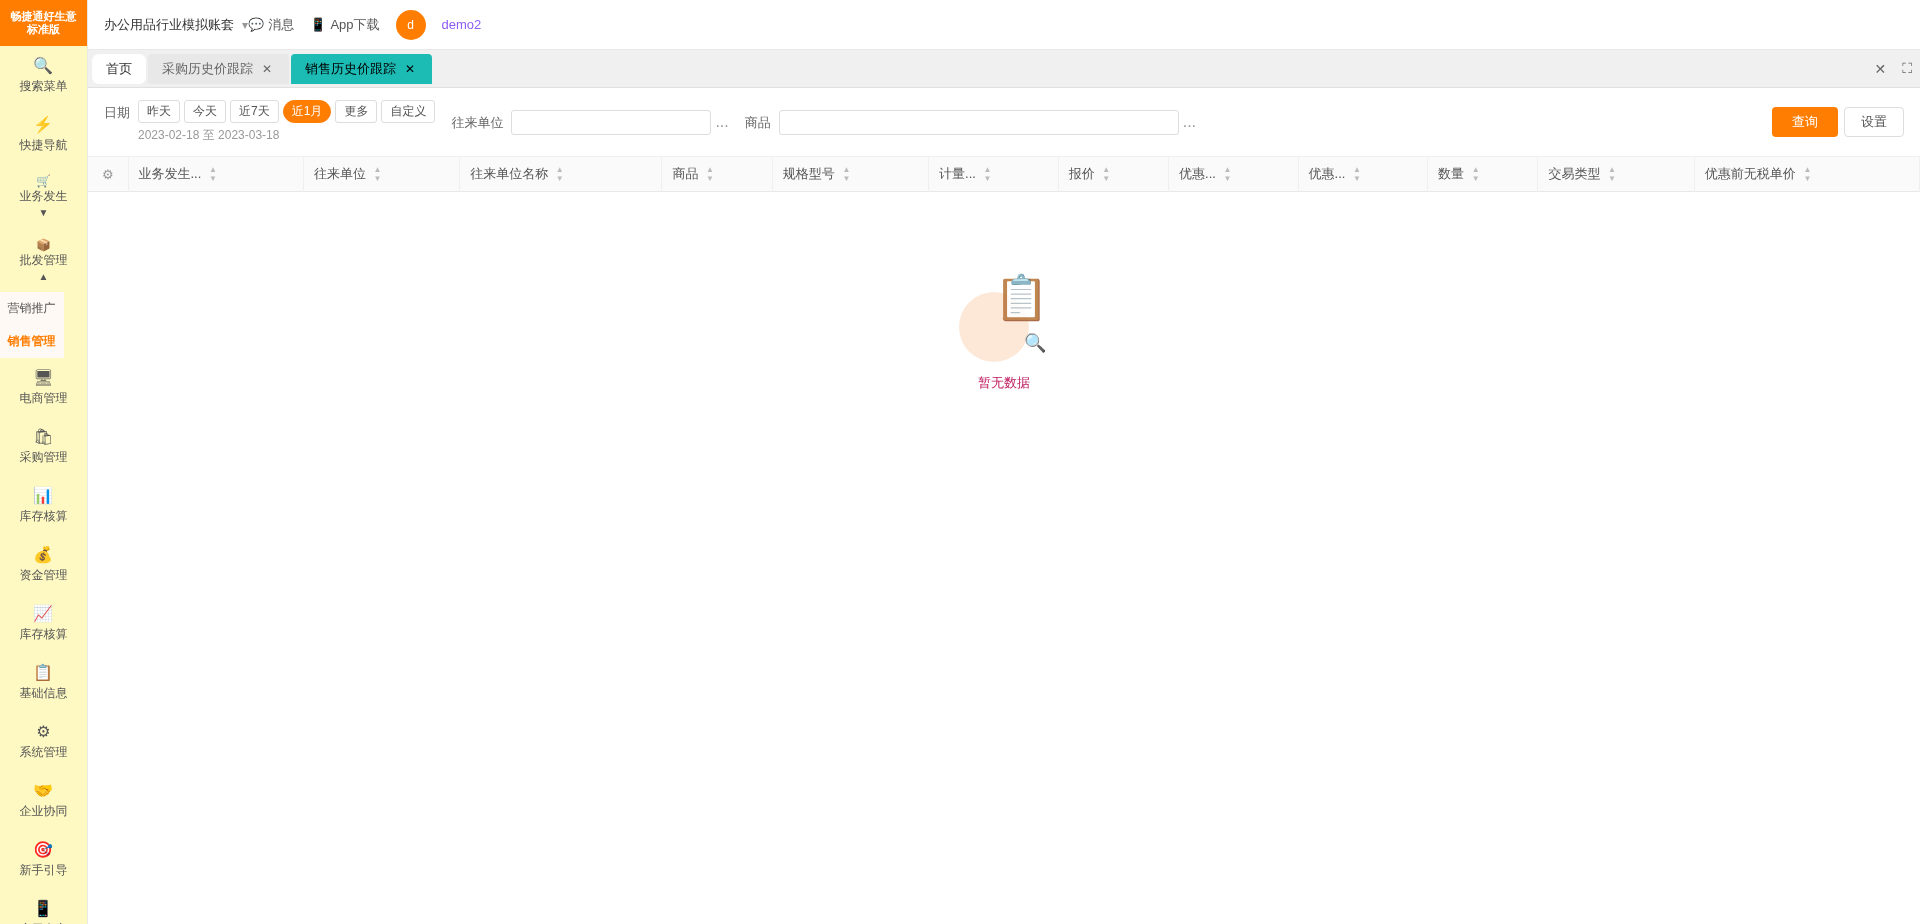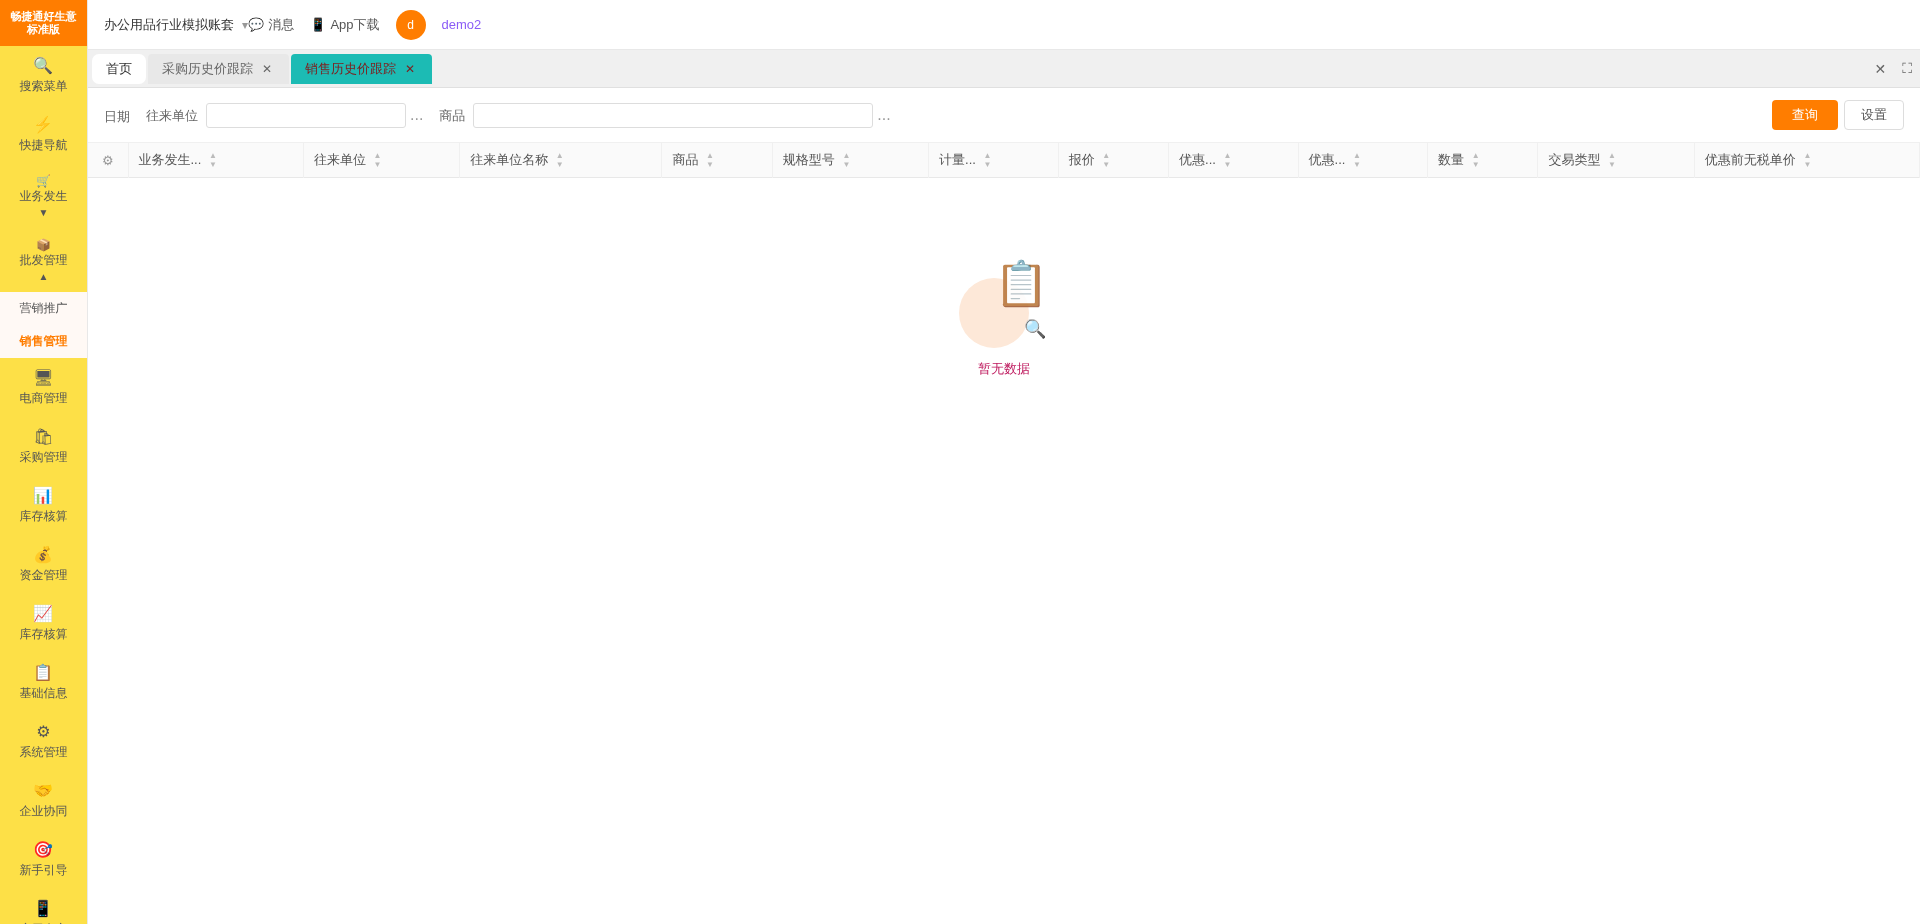--- a/index.html
+++ b/index.html
@@ -1,46 +1,46 @@
 <!DOCTYPE html>
 <html><head>
   <meta charset="utf-8">
   <style>
     * { margin: 0; padding: 0; box-sizing: border-box; }
     body { font-family: 'Microsoft YaHei', sans-serif; font-size: 13px; background: #f5f5f5; color: #333; width: 1920px; height: 924px; overflow: hidden; display: flex; }
 
     
-    .sidebar { width: 88px; background: #fde047; border-right: 1px solid #e8e8e8; display: flex; flex-direction: column; align-items: center; height: 924px; overflow-y: auto; }
+    .sidebar { width: 88px; background: #fef9c3; border-right: 1px solid #e8e8e8; display: flex; flex-direction: column; align-items: center; height: 924px; overflow-y: auto; }
     .sidebar-logo { width: 88px; background: #ff7d00; padding: 10px; display: flex; flex-direction: column; align-items: center; justify-content: center; height: 50px; }
     .sidebar-logo-text { color: #fff; font-size: 11px; font-weight: bold; text-align: center; line-height: 1.2; }
     .sidebar-item { width: 88px; padding: 10px 5px; display: flex; flex-direction: column; align-items: center; justify-content: center; cursor: pointer; color: #555; font-size: 12px; text-align: center; border-bottom: none; }
     .sidebar-item .icon { font-size: 16px; margin-bottom: 3px; }
 
     .sidebar-group { width: 88px; }
     .sidebar-group-header { width: 88px; padding: 10px 5px; display: flex; flex-direction: column; align-items: center; justify-content: center; cursor: pointer; color: #555; font-size: 12px; text-align: center; }
     .sidebar-group-header .arrow { font-size: 10px; margin-top: 2px; }
-    .sidebar-sub-item { width: 88px; padding: 8px 5px; display: flex; flex-direction: column; align-items: center; justify-content: flex-end; cursor: pointer; color: #555; font-size: 12px; text-align: center; background: #fff9f5; }
+    .sidebar-sub-item { width: 64px; padding: 8px 5px; display: flex; flex-direction: column; align-items: center; justify-content: flex-end; cursor: pointer; color: #555; font-size: 12px; text-align: center; background: #fff9f5; }
     .sidebar-sub-item.active { color: #ff7d00; font-weight: bold; }
 
     
     .main { flex: 1; display: flex; flex-direction: column; height: 924px; }
 
     
     .topbar { height: 50px; background: #fff; border-bottom: 1px solid #e8e8e8; display: flex; align-items: center; padding: 0 16px; }
     .topbar-left { display: flex; align-items: center; gap: 8px; }
     .topbar-title { font-size: 13px; color: #333; }
     .topbar-dropdown { font-size: 12px; color: #999; cursor: pointer; }
     .topbar-right { display: flex; align-items: center; gap: 16px; }
     .topbar-action { display: flex; align-items: center; gap: 4px; cursor: pointer; color: #555; font-size: 13px; }
     .user-avatar { width: 30px; height: 30px; border-radius: 50%; background: #ff7d00; display: flex; align-items: center; justify-content: center; color: #fff; font-size: 12px; cursor: pointer; }
 
     
     .tabs { display: flex; align-items: center; background: #f0f0f0; height: 38px; padding: 0 4px; border-bottom: 1px solid #e0e0e0; }
     .tab { display: flex; align-items: center; padding: 0 14px; height: 30px; background: #e8e8e8; border-radius: 4px 4px 0 0; margin-right: 2px; cursor: pointer; font-size: 13px; color: #666; gap: 6px; }
-    .tab.active { background: #1cbbb4; color: #7f1d1d; }
+    .tab.active { background: #1cbbb4; color: #000000; }
     .tab.home { background: #fff; color: #333; border-radius: 7px; }
     .tab-close { font-size: 12px; cursor: pointer; color: inherit; display: inline-flex; align-items: center; justify-content: center; width: 16px; height: 16px; border-radius: 2px; }
     .tabs-right { margin-left: auto; display: flex; align-items: center; gap: 8px; }
     .tabs-action { cursor: pointer; color: #666; font-size: 14px; padding: 4px; }
 
     
     .content { flex: 1; background: #fff; overflow-y: auto; padding: 0; }
     .page-header { padding: 14px 16px 10px; border-bottom: 1px solid #f0f0f0; display: flex; align-items: center; justify-content: space-between; }
     .page-title { font-size: 16px; font-weight: bold; color: #333; }
     .page-actions { display: flex; align-items: center; gap: 12px; }
@@ -204,20 +204,31 @@
       <span class="tabs-action" title="最大化">⛶</span>
     </div>
   </div>
 
   <div class="content">
 
 
     <div class="filter-bar">
       <div class="filter-group">
         <span class="filter-label">日期</span>
+        <div class="filter-dates">
+          <div class="date-buttons">
+            <button class="date-btn">昨天</button>
+            <button class="date-btn">今天</button>
+            <button class="date-btn">近7天</button>
+            <button class="date-btn active">近1月</button>
+            <button class="date-btn">更多</button>
+            <button class="date-btn">自定义</button>
+          </div>
+          <span class="date-range-text">2023-02-18 至 2023-03-18</span>
+        </div>
       </div>
 
       <div class="filter-group">
         <span class="filter-label">往来单位</span>
         <div class="filter-input-wrap">
           <input class="filter-input" type="text" style="">
           <span class="filter-dots">...</span>
         </div>
       </div>
 

